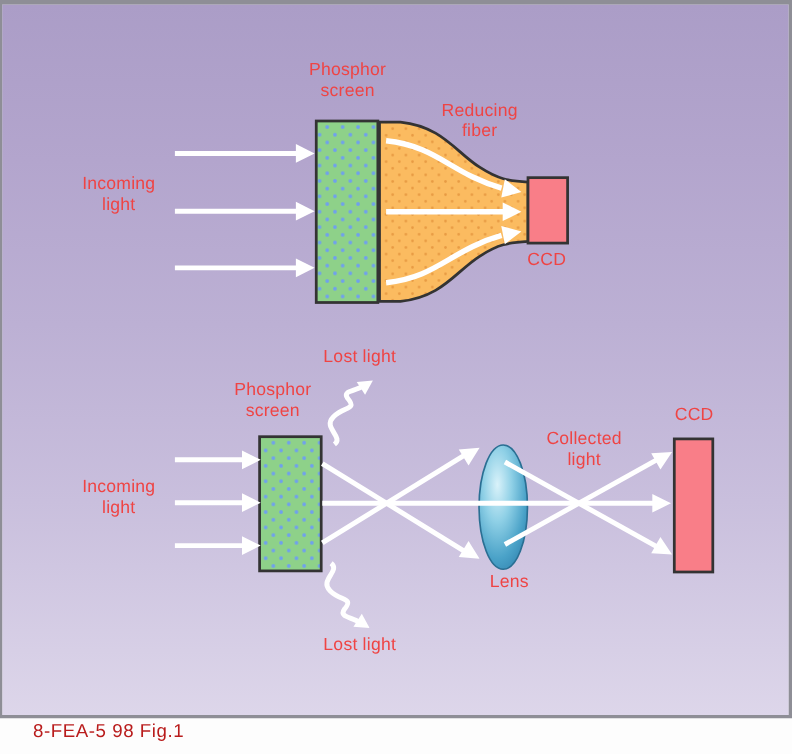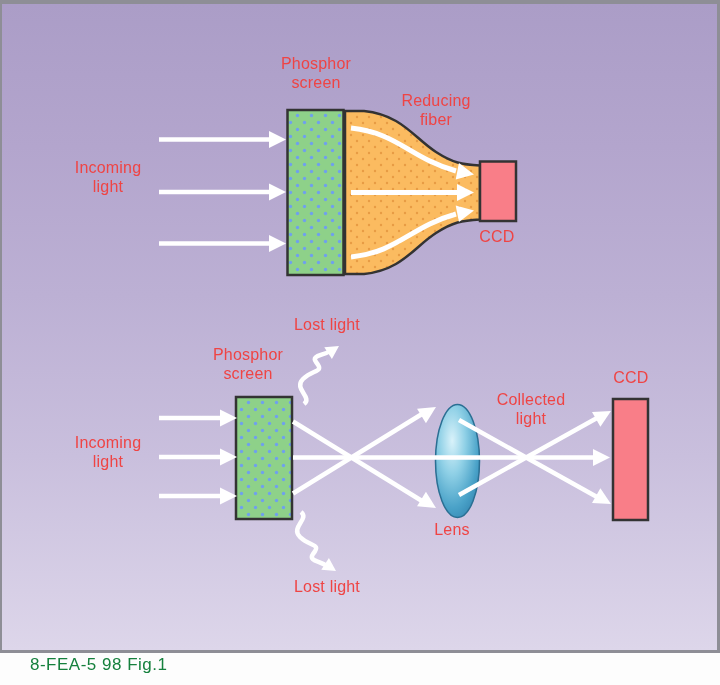--- a/index.html
+++ b/index.html
@@ -4,21 +4,21 @@
 <style>
   html,body{margin:0;padding:0;}
   body{width:720px;height:685px;position:relative;background:#fdfdfd;
        font-family:"Liberation Sans",sans-serif;overflow:hidden;}
   .panel{position:absolute;left:0;top:0;width:720px;height:653px;box-sizing:border-box;
          border:solid #8e8e96;border-width:4px 3px 3px 2px;
          background:linear-gradient(180deg,#ab9dc7 0%,#b3a5cd 22%,#bcb0d4 45%,#c9bfdd 70%,#ddd6ea 100%);}
   .canvas{position:absolute;left:0;top:0;width:720px;height:653px;}
   .lbl{position:absolute;font-size:16px;line-height:19px;color:#ef4444;text-align:center;
        white-space:pre-line;letter-spacing:0.2px;}
-  .caption{position:absolute;left:30px;top:655px;width:320px;font-size:17px;color:#15803d;
+  .caption{position:absolute;left:30px;top:655px;width:320px;font-size:17px;color:#b91c1c;
            text-align:left;letter-spacing:0.5px;line-height:20px;}
   svg{display:block;}
 </style>
 </head>
 <body>
 
 <div class="panel"></div>
 
 <div class="canvas">
 <svg width="720" height="653" viewBox="0 0 720 653">
@@ -121,16 +121,16 @@
 <div class="lbl" style="left:447px;top:227px;width:100px">CCD</div>
 
 <div class="lbl" style="left:257px;top:315px;width:140px">Lost light</div>
 <div class="lbl" style="left:178px;top:345px;width:140px">Phosphor
 screen</div>
 <div class="lbl" style="left:38px;top:433px;width:140px">Incoming
 light</div>
 <div class="lbl" style="left:461px;top:390px;width:140px">Collected
 light</div>
 <div class="lbl" style="left:581px;top:368px;width:100px">CCD</div>
-<div class="lbl" style="left:402px;top:520px;width:100px">Lens</div>
+<div class="lbl" style="left:413px;top:520px;width:100px">Lens</div>
 <div class="lbl" style="left:257px;top:577px;width:140px">Lost light</div>
 
 <div class="caption">8-FEA-5 98 Fig.1</div>
 
 </body></html>

